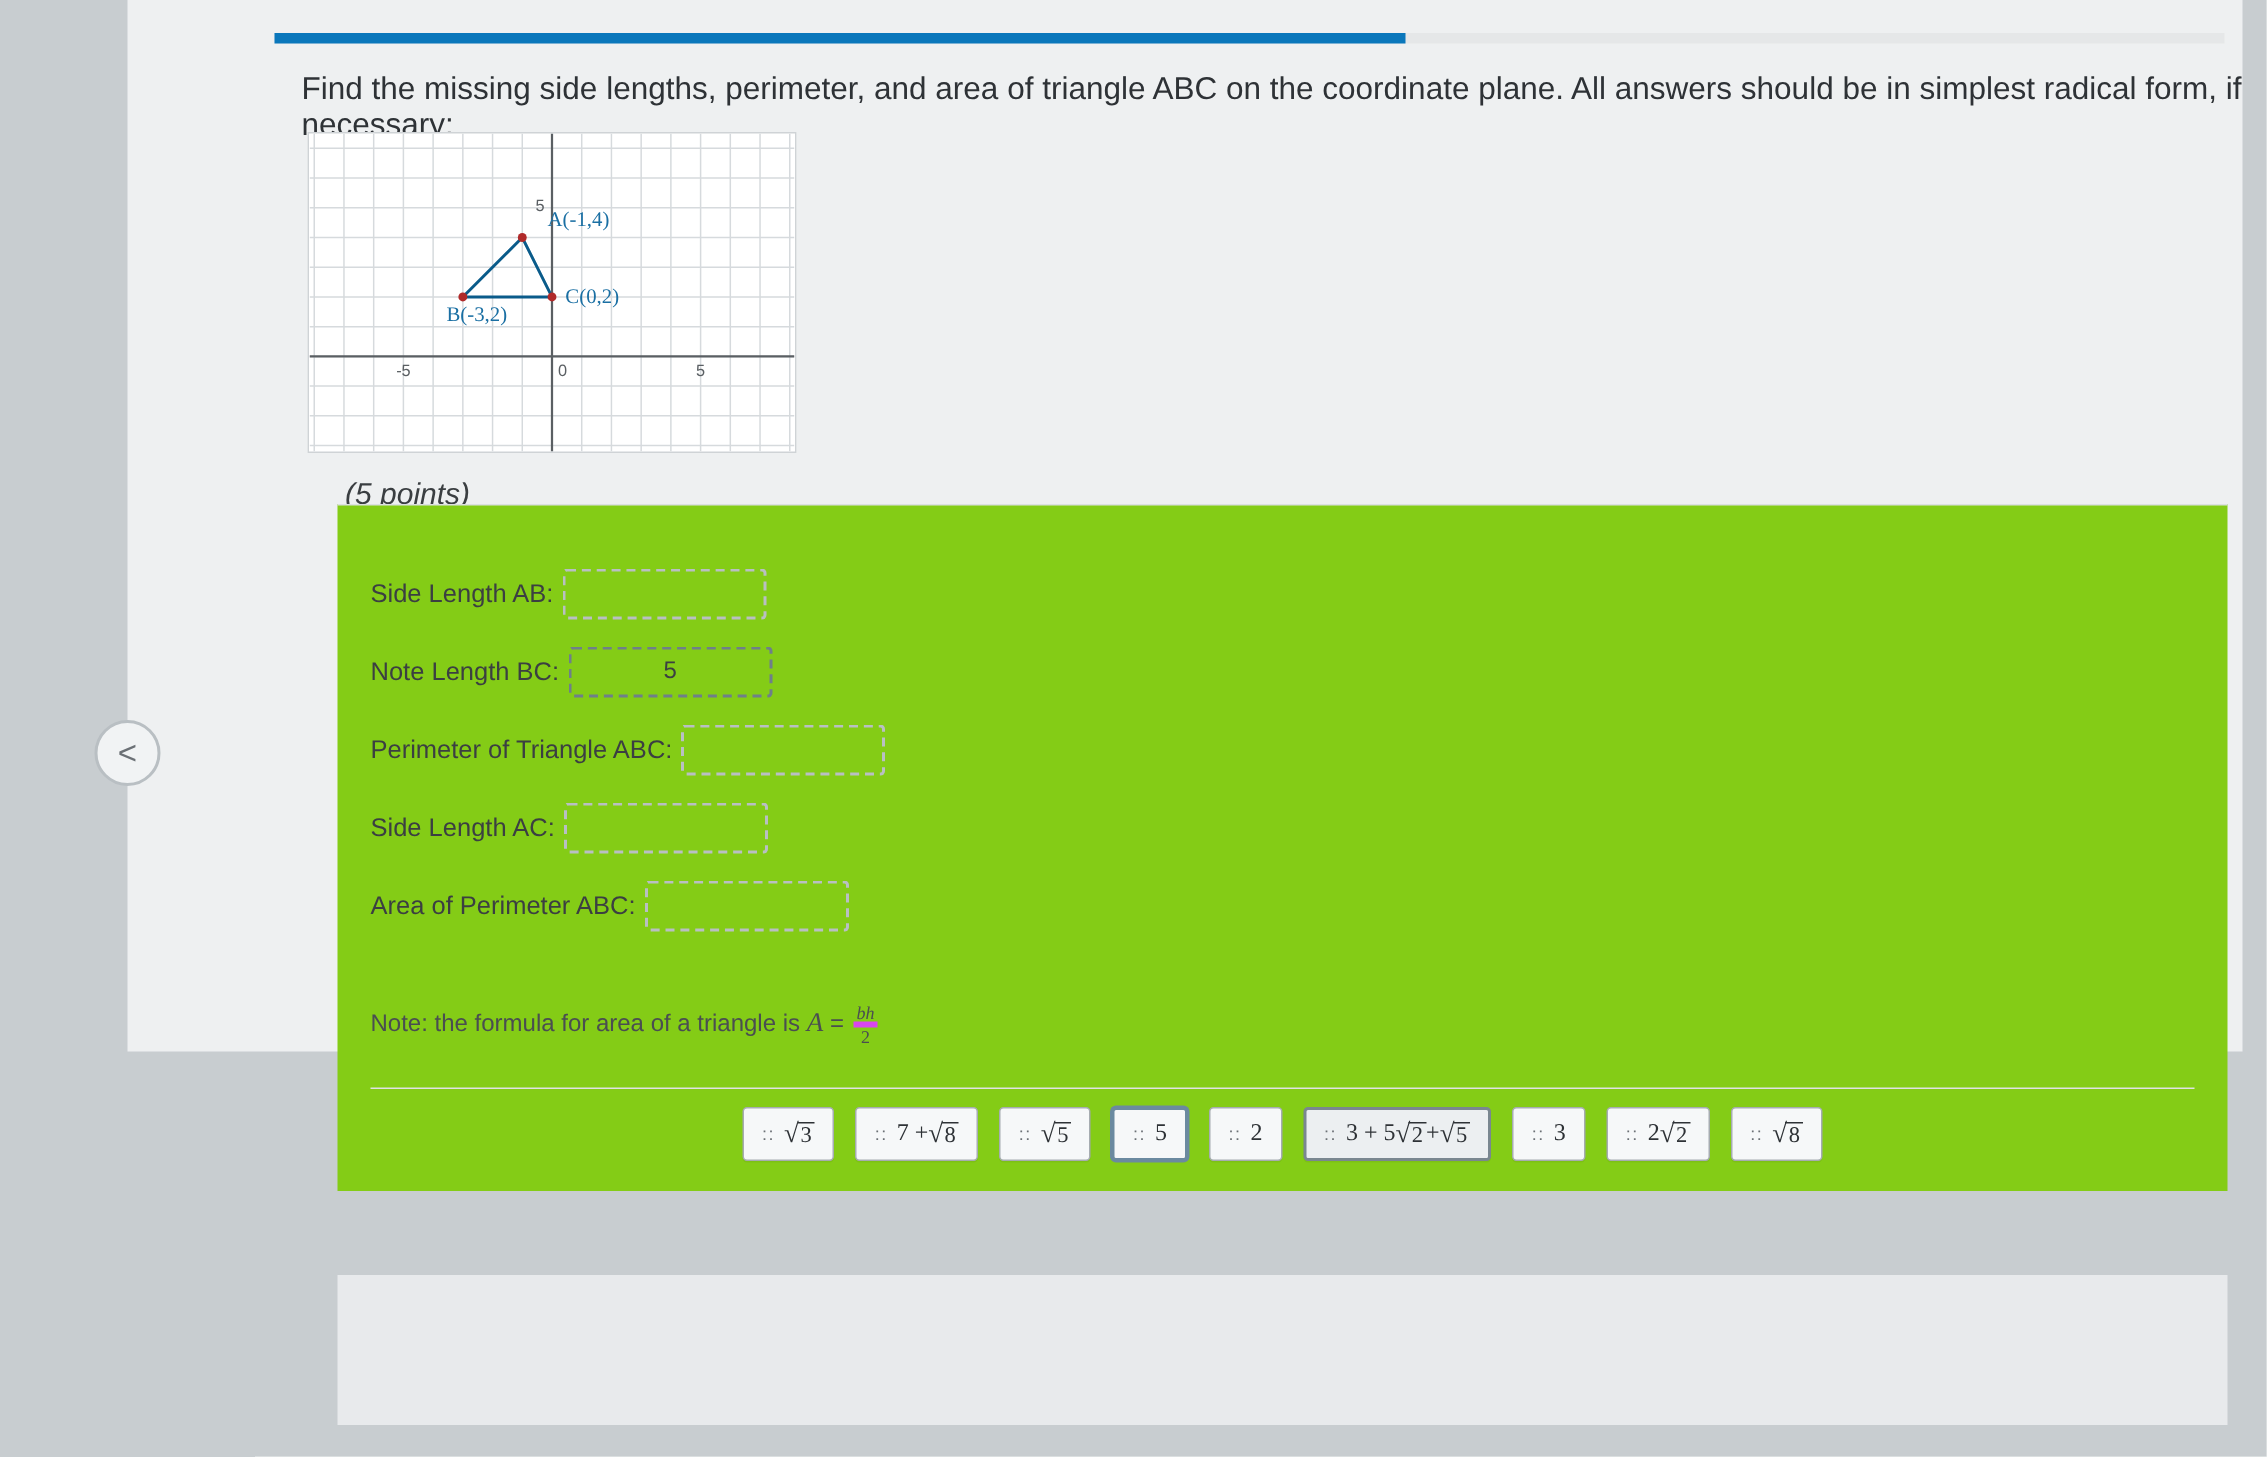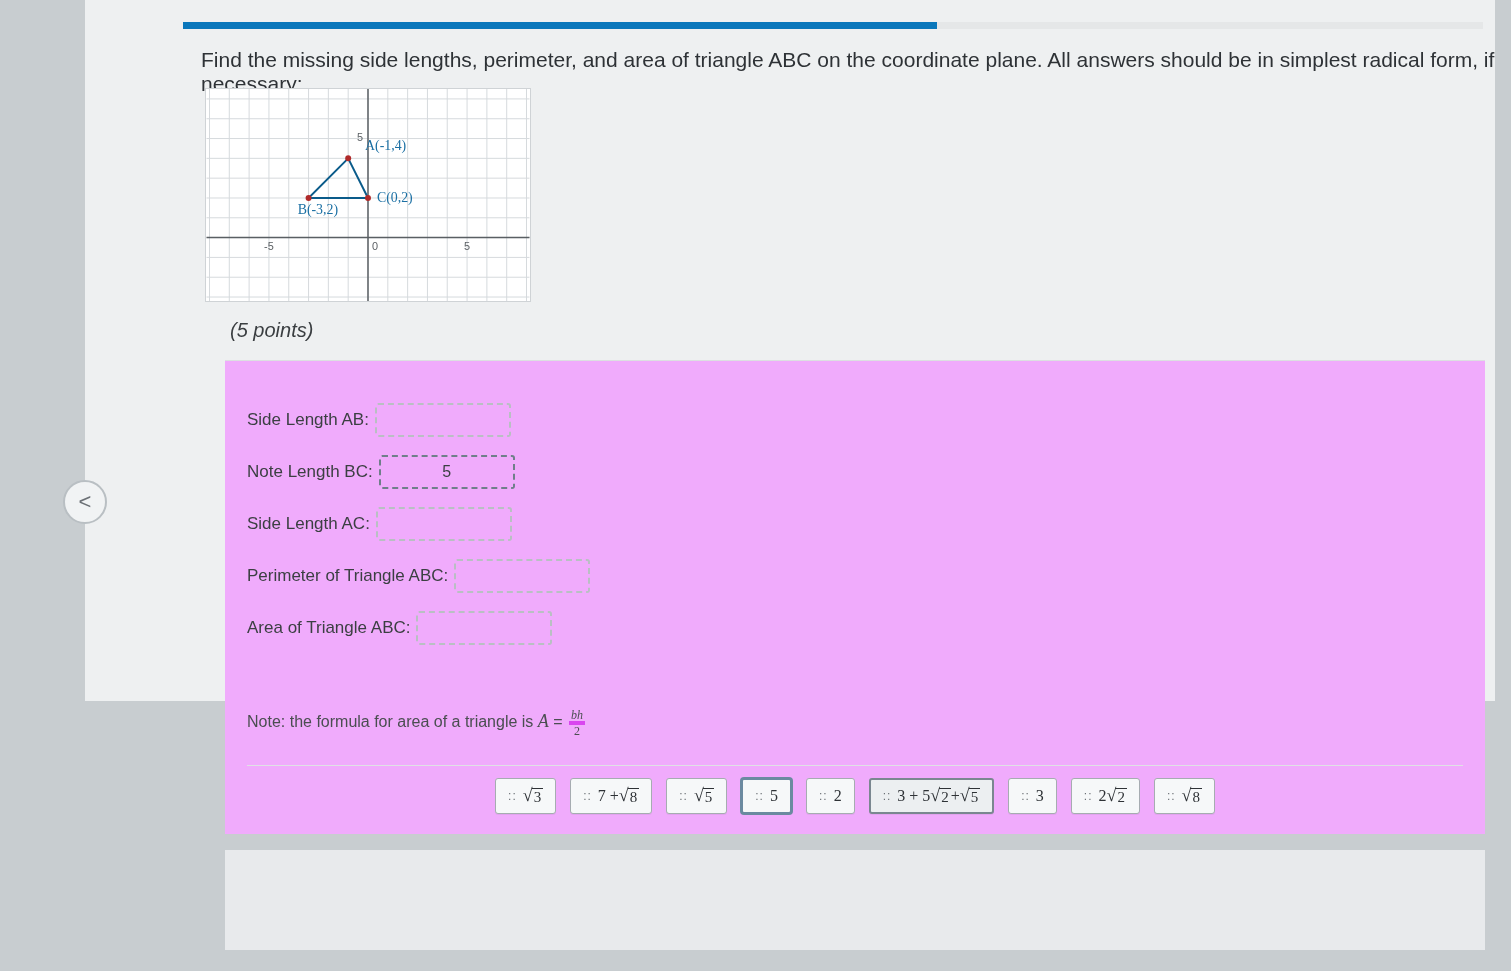--- a/index.html
+++ b/index.html
@@ -45,42 +45,42 @@
   .handwrite { font-family: "Comic Sans MS", cursive; fill: #1a6fa3; font-size: 14px; }
   .points-note {
     position: absolute;
     left: 145px; top: 319px;
     font-size: 20px;
     font-style: italic;
     color: #3a3e41;
   }
   .answers-panel {
     position: absolute;
-    left: 140px; top: 360px;
+    left: 140px; top: 336px;
     width: 1260px;
-    background: #f0abfc;
+    background: #84cc16;
     border-top: 1px solid #dcdfe1;
     padding: 24px 22px 14px 22px;
   }
   .row { display: flex; align-items: center; margin: 18px 0; }
   .row-label { font-size: 17px; color: #3b3f42; margin-right: 6px; }
   .dropzone {
     border: 2px dashed #b9bfc3;
     border-radius: 3px;
     min-width: 136px; height: 34px;
     display: inline-flex; align-items: center; justify-content: center;
     font-size: 16px; color: #3b3f42;
     background: transparent;
   }
   .dropzone.filled {
     border-style: dashed;
     border-color: #6f7f8a;
   }
   .note-row {
-    margin-top: 64px;
+    margin-top: 48px;
     font-size: 16px;
     color: #4a4e51;
   }
   .math-A { font-style: italic; font-family: "Times New Roman", serif; font-size: 18px; }
   .frac { display: inline-block; vertical-align: middle; text-align: center; font-family: "Times New Roman", serif; font-size: 12px; line-height: 1; margin: 0 2px; }
   .frac .num { display: block; border-bottom: 4px solid #d946ef; padding: 0 2px; font-style: italic;}
   .frac .den { display: block; padding: 0 2px; }
   .tile-tray {
     margin-top: 28px;
     padding: 12px 0 6px 0;
@@ -201,31 +201,31 @@
       <span class="row-label">Side Length AB:</span>
       <span class="dropzone"></span>
     </div>
 
     <div class="row">
       <span class="row-label">Note Length BC:</span>
       <span class="dropzone filled">5</span>
     </div>
 
     <div class="row">
+      <span class="row-label">Perimeter of Triangle ABC:</span>
+      <span class="dropzone"></span>
+    </div>
+
+    <div class="row">
       <span class="row-label">Side Length AC:</span>
       <span class="dropzone"></span>
     </div>
 
     <div class="row">
-      <span class="row-label">Perimeter of Triangle ABC:</span>
-      <span class="dropzone"></span>
-    </div>
-
-    <div class="row">
-      <span class="row-label">Area of Triangle ABC:</span>
+      <span class="row-label">Area of Perimeter ABC:</span>
       <span class="dropzone"></span>
     </div>
 
     <div class="note-row">
       <span>Note: the formula for area of a triangle is </span>
       <span class="math-A">A</span>
       <span> = </span>
       <span class="frac">
         <span class="num">bh</span>
         <span class="den">2</span>

